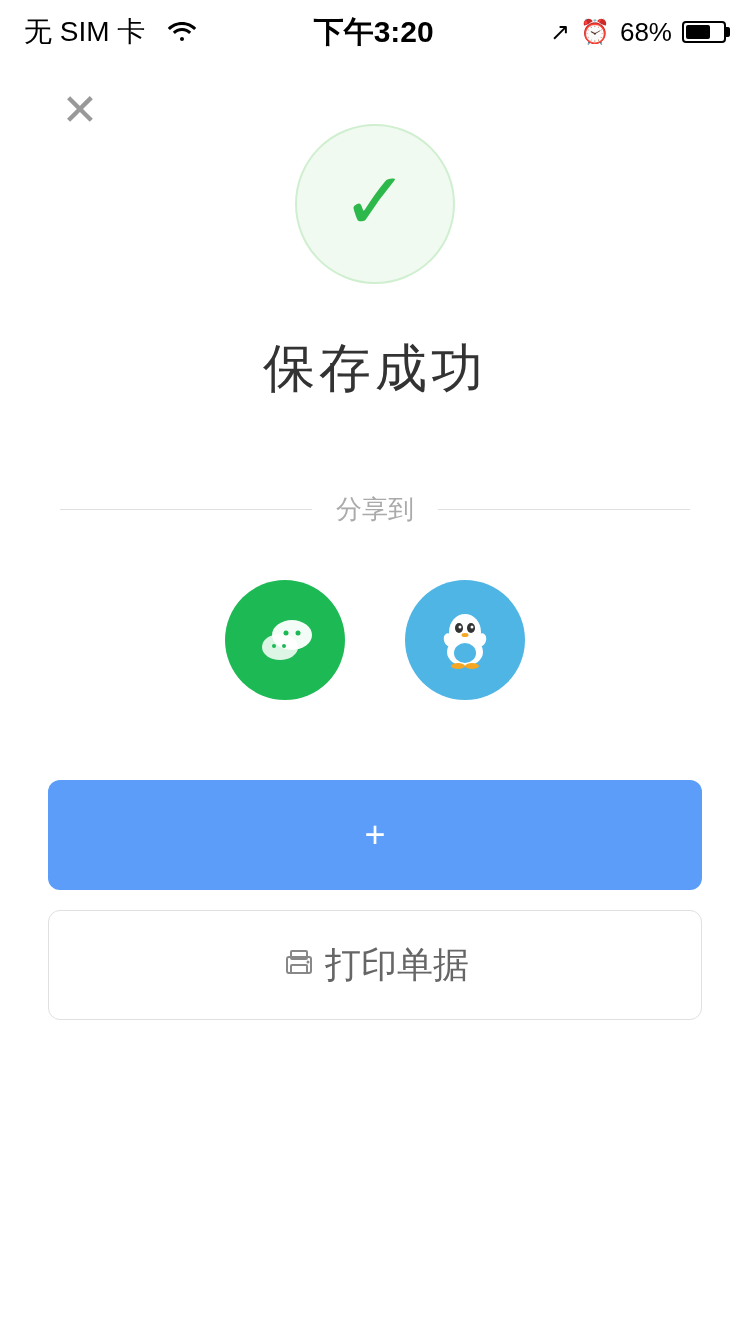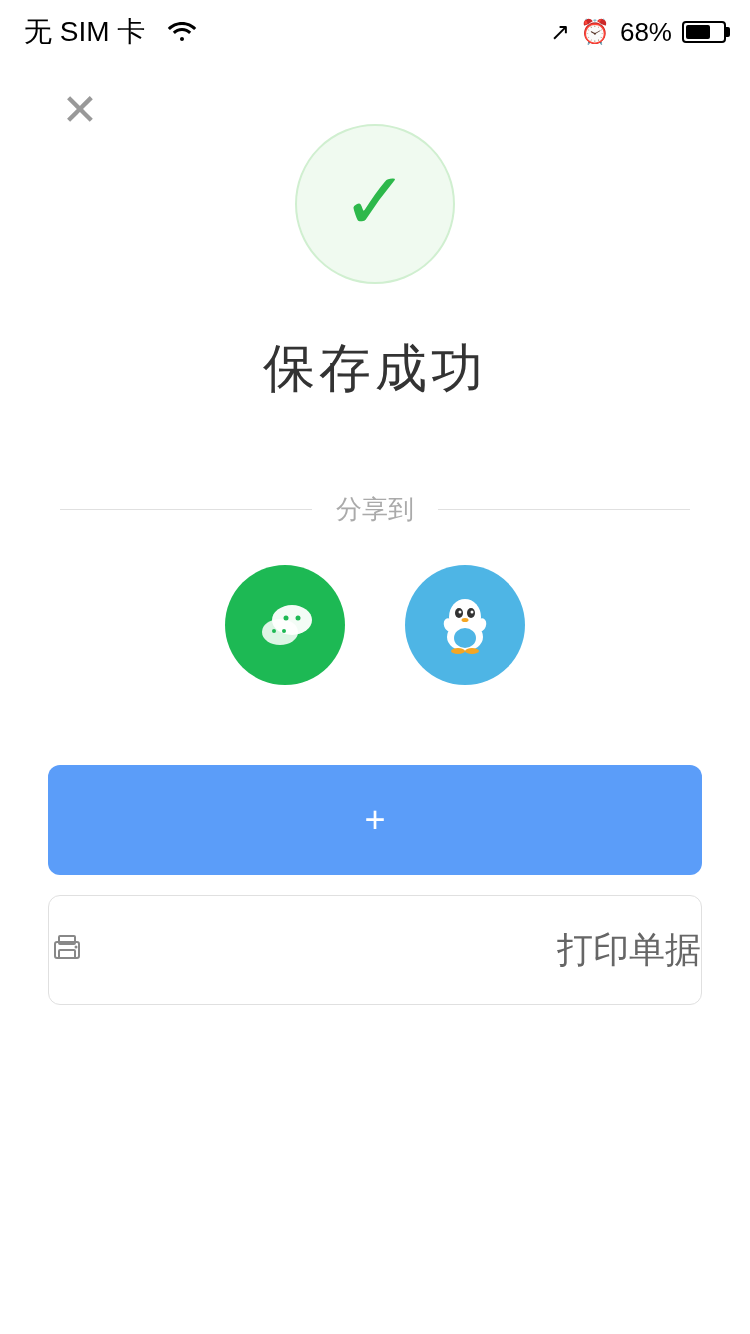--- a/index.html
+++ b/index.html
@@ -137,21 +137,21 @@
       margin-bottom: 88px;
       letter-spacing: 4px;
     }
 
     
     .share-divider {
       width: 100%;
       display: flex;
       align-items: center;
       padding: 0 60px;
-      margin-bottom: 38px;
+      margin-bottom: 53px;
     }
 
     .divider-line {
       flex: 1;
       height: 1px;
       background: #e0e0e0;
     }
 
     .divider-text {
       font-size: 26px;
@@ -210,21 +210,21 @@
     }
 
     .btn-secondary {
       width: 100%;
       height: 110px;
       background: #fff;
       border: 1px solid #e0e0e0;
       border-radius: 12px;
       display: flex;
       align-items: center;
-      justify-content: space-between;
+      justify-content: center;
       gap: 8px;
       cursor: pointer;
       font-size: 36px;
       color: #666;
       font-weight: 400;
     }
 
     .btn-icon {
       font-size: 36px;
     }
@@ -248,20 +248,21 @@
   <div class="status-left">
     <span>无 SIM 卡</span>
     <span>
       <svg width="30" height="22" viewBox="0 0 30 22" fill="none">
         <path d="M15 18c1.1 0 2 .9 2 2s-.9 2-2 2-2-.9-2-2 .9-2 2-2z" fill="#000"></path>
         <path d="M15 12c2.8 0 5.3 1.1 7.1 2.9l2.1-2.1C21.8 10.5 18.6 9 15 9s-6.8 1.5-9.2 3.8l2.1 2.1C9.7 13.1 12.2 12 15 12z" fill="#000"></path>
         <path d="M15 6C19.7 6 24 7.9 27.1 11l2.1-2.1C25.7 5.3 20.6 3 15 3S4.3 5.3.8 8.9L2.9 11C6 7.9 10.3 6 15 6z" fill="#000"></path>
       </svg>
     </span>
   </div>
+  <div class="status-center">下午3:20</div>
   <div class="status-right">
     <span style="font-size:24px;">↗</span>
     <span style="font-size:24px;">⏰</span>
     <span>68%</span>
     <div class="battery-icon">
       <div class="battery-fill"></div>
     </div>
   </div>
 </div>
 

